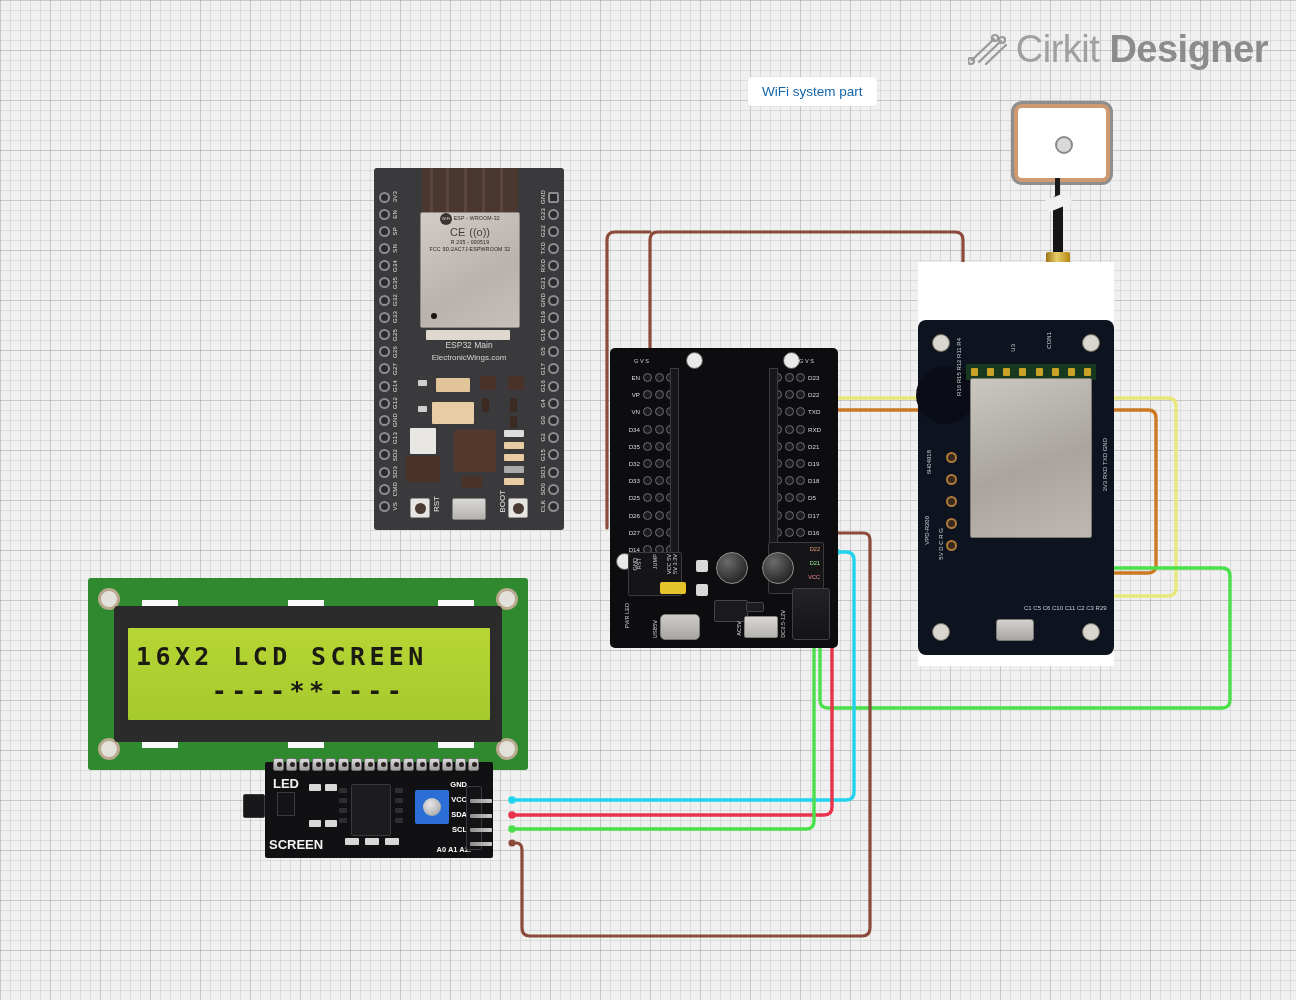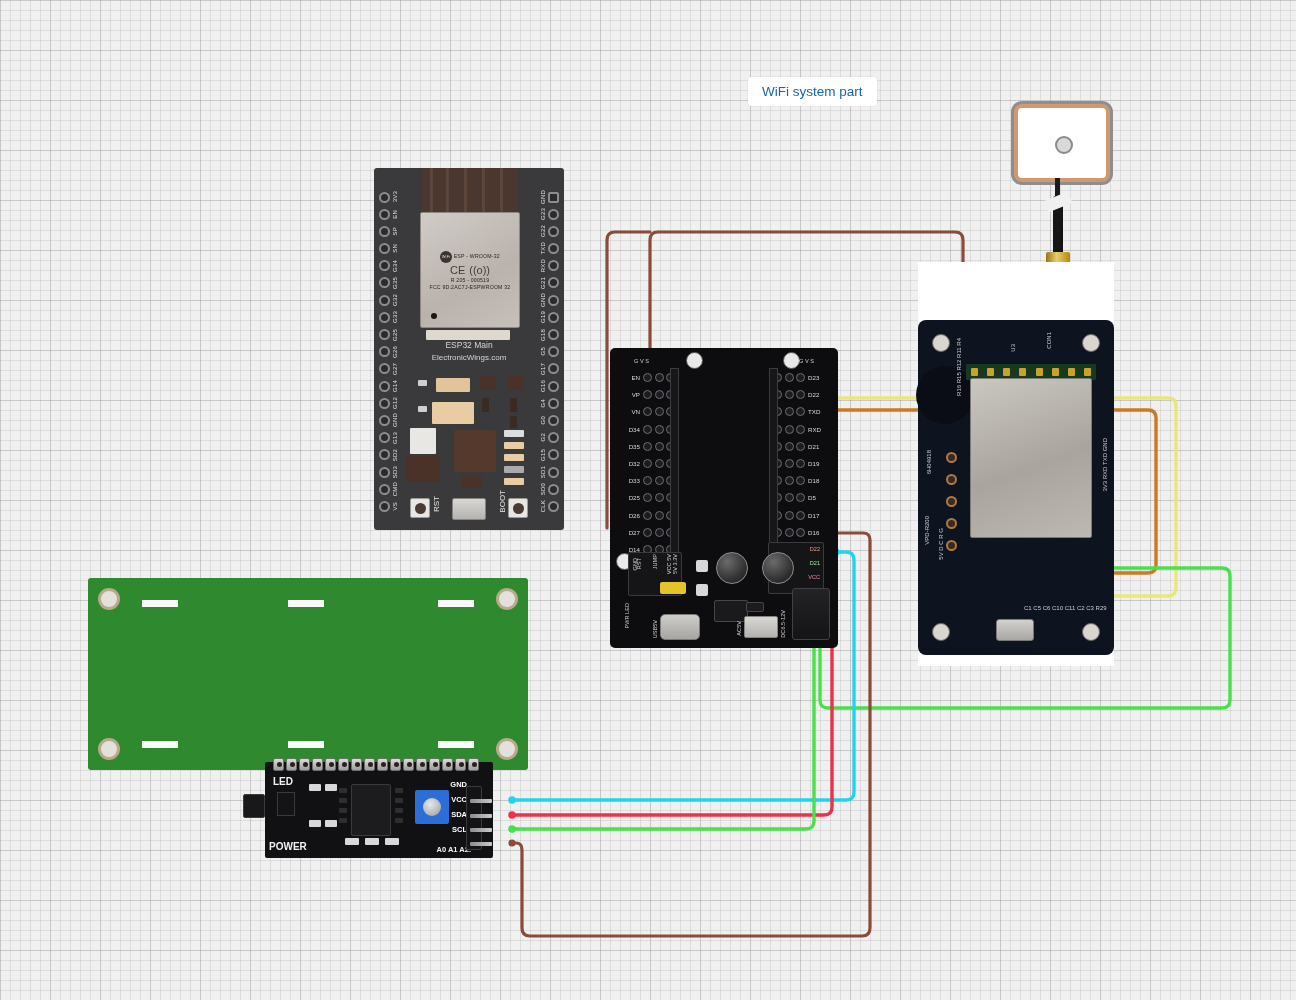--- a/index.html
+++ b/index.html
@@ -61,21 +61,21 @@
       linear-gradient(90deg, transparent 8px, #5c463c 8px, #5c463c 11px, transparent 11px),
       linear-gradient(90deg, transparent 24px, #5c463c 24px, #5c463c 27px, transparent 27px),
       linear-gradient(90deg, transparent 42px, #5c463c 42px, #5c463c 45px, transparent 45px),
       linear-gradient(90deg, transparent 60px, #5c463c 60px, #5c463c 63px, transparent 63px),
       linear-gradient(90deg, transparent 78px, #5c463c 78px, #5c463c 81px, transparent 81px);
   }
   #esp32-devkit .shield {
     position: absolute; left: 46px; top: 44px; width: 100px; height: 116px;
     background: linear-gradient(150deg,#d2ccc8,#b9b2ad 60%,#c6bfba);
     border: 1px solid #8e8880; border-radius: 2px;
-    display: flex; flex-direction: column; align-items: center; justify-content: center;
+    display: flex; flex-direction: column; align-items: center; 
     gap: 1px;
   }
   .shield-row { font-size: 5.2px; color: #2a2522; letter-spacing: .2px; white-space: nowrap; }
   .shield-marks { display: flex; align-items: center; gap: 4px; font-size: 11px; color: #433c38; }
   .shield-dot { position: absolute; left: 10px; bottom: 8px; width: 6px; height: 6px; border-radius: 50%; background: #19150f; }
   .wifi-badge { display:inline-block; width:12px; height:12px; border-radius:50%; background:#3b3430; color:#ddd; font-size:4px; line-height:12px; text-align:center; }
 
   .dk-title { position: absolute; left: 0; right: 0; text-align: center; color: #d8d4d0; }
   .dk-title.t1 { top: 172px; font-size: 8.5px; }
   .dk-title.t2 { top: 185px; font-size: 8px; }
@@ -252,21 +252,21 @@
   
   #i2c-backpack {
     left: 265px; top: 762px; width: 228px; height: 96px;
     background: #111113; border-radius: 2px;
   }
   .i2c-headerpins { position: absolute; left: 8px; top: -4px; display: flex; gap: 2px; }
   .i2c-hp { width: 11px; height: 13px; background: linear-gradient(180deg,#dcdcdc,#9e9e9e);
     border: 1px solid #6d6d6d; border-radius: 2px; position: relative; }
   .i2c-hp::after { content:''; position:absolute; left:3px; top:3px; width:5px; height:5px;
     border-radius:50%; background:#2a2020; }
-  .i2c-txt { position: absolute; font-size: 10px; color: #f2f2f2; font-weight: bold; }
+  .i2c-txt { position: absolute; font-size: 13px; color: #f2f2f2; font-weight: bold; }
   .i2c-pot {
     position: absolute; right: 44px; top: 28px; width: 34px; height: 34px;
     background: #2b6fd6; border-radius: 2px;
   }
   .i2c-pot::after {
     content:''; position:absolute; left:8px; top:8px; width:18px; height:18px;
     border-radius:50%; background: radial-gradient(circle at 40% 35%,#e8e8e8,#9a9a9a);
   }
   .i2c-ic {
     position: absolute; left: 86px; top: 22px; width: 40px; height: 52px;
@@ -326,20 +326,36 @@
 
     <path d="M 512 829 L 806 829 Q 814 829 814 821 L 814 544" stroke="#49e04a" stroke-width="3.4" fill="none" stroke-linecap="round"></path>
     <circle cx="512" cy="829" r="3.8" fill="#49e04a"></circle>
     <circle cx="814" cy="544" r="3.8" fill="#49e04a"></circle>
 
     <path d="M 512 843 L 516 843 Q 522 843 522 850 L 522 928 Q 522 936 530 936 L 862 936 Q 870 936 870 928 L 870 540 Q 870 533 863 533 L 812 533" stroke="#8b4a3a" stroke-width="3.2" fill="none" stroke-linecap="round"></path>
     <circle cx="512" cy="843" r="3.6" fill="#8b4a3a"></circle>
     <circle cx="812" cy="533" r="3.6" fill="#8b4a3a"></circle>
   </svg>
 
+  <div class="watermark">
+    <svg width="42" height="34" viewBox="0 0 42 34">
+      <g stroke="#9a9a9a" stroke-width="2.4" fill="none" stroke-linecap="round">
+        <line x1="4" y1="27" x2="26" y2="6"></line>
+        <line x1="11" y1="29" x2="33" y2="8"></line>
+        <line x1="18" y1="31" x2="38" y2="12"></line>
+      </g>
+      <circle cx="27" cy="5" r="3" fill="none" stroke="#9a9a9a" stroke-width="2.2"></circle>
+      <circle cx="34" cy="7" r="3" fill="none" stroke="#9a9a9a" stroke-width="2.2"></circle>
+      <circle cx="3" cy="28" r="3" fill="none" stroke="#9a9a9a" stroke-width="2.2"></circle>
+    </svg>
+    <div class="wm-text">
+      <span class="light">Cirkit</span>
+      <b>Designer</b>
+    </div>
+  </div>
 
   <div class="note" style="left:748px; top:77px;">
     <span>WiFi system part</span>
   </div>
 
   <div class="gps-antenna"></div>
   <div class="coax-thin"></div>
   <div class="coax"></div>
   <div class="coax-break"></div>
   <div class="sma-nut"></div>
@@ -850,20 +866,26 @@
     <div class="lcd-screw" style="left:10px; bottom:10px;"></div>
     <div class="lcd-screw" style="right:10px; bottom:10px;"></div>
 
     <div class="lcd-tab" style="left:54px; top:22px; width:36px;"></div>
     <div class="lcd-tab" style="left:200px; top:22px; width:36px;"></div>
     <div class="lcd-tab" style="right:54px; top:22px; width:36px;"></div>
     <div class="lcd-tab" style="left:54px; bottom:22px; width:36px;"></div>
     <div class="lcd-tab" style="left:200px; bottom:22px; width:36px;"></div>
     <div class="lcd-tab" style="right:54px; bottom:22px; width:36px;"></div>
 
+    <div class="lcd-bezel">
+      <div class="lcd-glass">
+        <div class="lcd-line">16X2 LCD SCREEN</div>
+        <div class="lcd-line l2">----**----</div>
+      </div>
+    </div>
   </div>
 
   <div class="board" id="i2c-backpack">
     <div class="i2c-headerpins">
       <div class="i2c-hp"></div>
         <div class="i2c-hp"></div>
         <div class="i2c-hp"></div>
         <div class="i2c-hp"></div>
       <div class="i2c-hp"></div>
         <div class="i2c-hp"></div>
@@ -875,21 +897,21 @@
         <div class="i2c-hp"></div>
       <div class="i2c-hp"></div>
         <div class="i2c-hp"></div>
         <div class="i2c-hp"></div>
         <div class="i2c-hp"></div>
     </div>
 
     <div class="i2c-shroud"></div>
     <div class="i2c-jumper"></div>
     <div class="i2c-txt" style="left:8px; top:14px;">LED</div>
-    <div class="i2c-txt" style="left:4px; bottom:6px;">POWER</div>
+    <div class="i2c-txt" style="left:4px; bottom:6px;">SCREEN</div>
 
     <div class="i2c-ic"></div>
     <div class="smd-dark" style="left:74px; top:26px; width:8px; height:5px;"></div>
     <div class="smd-dark" style="left:74px; top:36px; width:8px; height:5px;"></div>
     <div class="smd-dark" style="left:74px; top:46px; width:8px; height:5px;"></div>
     <div class="smd-dark" style="left:74px; top:56px; width:8px; height:5px;"></div>
     <div class="smd-dark" style="left:130px; top:26px; width:8px; height:5px;"></div>
     <div class="smd-dark" style="left:130px; top:36px; width:8px; height:5px;"></div>
     <div class="smd-dark" style="left:130px; top:46px; width:8px; height:5px;"></div>
     <div class="smd-dark" style="left:130px; top:56px; width:8px; height:5px;"></div>

